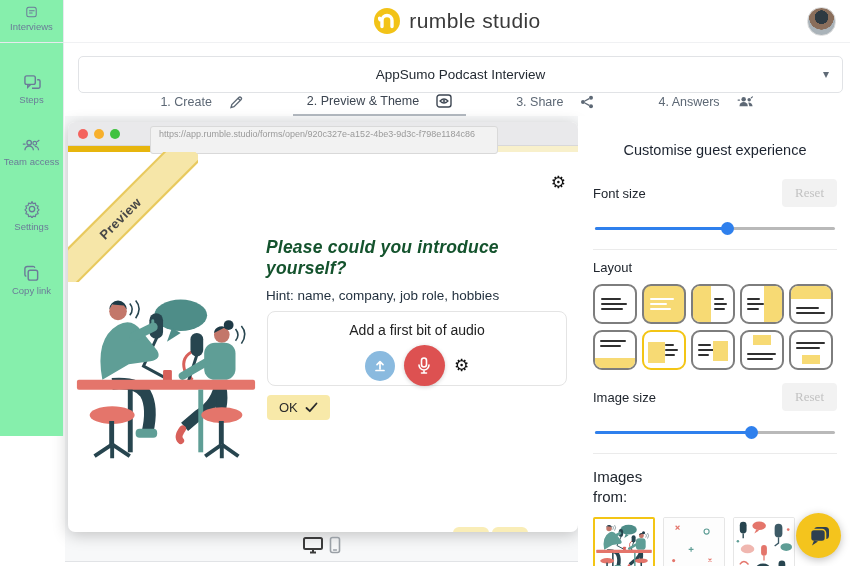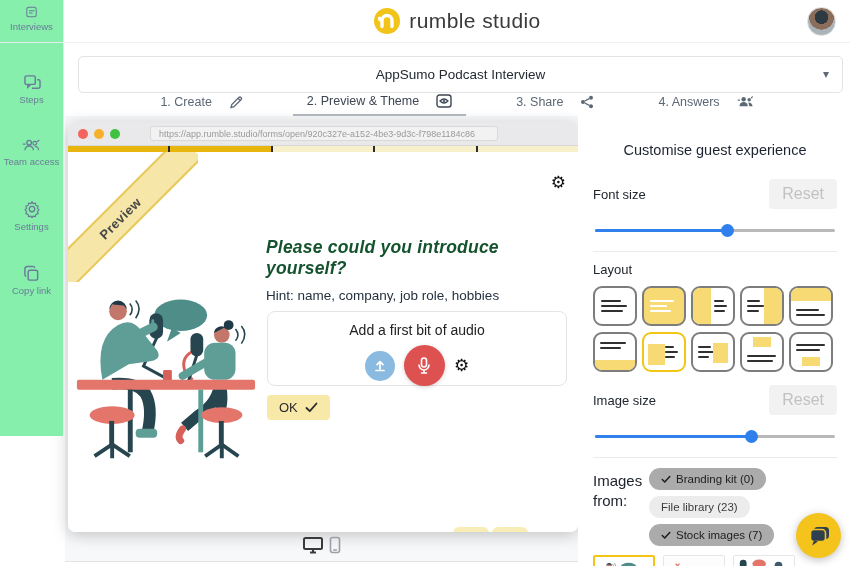--- a/index.html
+++ b/index.html
@@ -44,21 +44,21 @@
   .stage { position:absolute; left:65px; top:116px; width:513px; height:446px;
     background:#f7f8f9; border-bottom:1px solid #e1e3e6; }
 
   
   .pv-window { position:absolute; left:3px; top:6px; width:510px; height:410px;
     background:#fff; border-radius:7px; box-shadow:0 3px 16px rgba(0,0,0,.22); }
   .pv-chrome { height:24px; background:#e9e9eb; border-bottom:1px solid #d8d8da;
     border-radius:7px 7px 0 0; display:flex; align-items:center; padding:0 10px; }
   .dot { width:10px; height:10px; border-radius:50%; margin-right:6px; cursor:pointer; }
   .dot.red{background:#f4635e;} .dot.yellow{background:#f7b02c;} .dot.green{background:#3fc23f;}
-  .url-pill { position:absolute; left:82px; top:4px; width:348px; height:15px;
+  .url-pill { position:absolute; left:82px; top:4px; width:348px; height:28px;
     background:#f2f2f2; border:1px solid #d9d9d9; border-radius:3px;
     font-size:9px; color:#9a9a9a; line-height:14px; padding:0 8px;
     white-space:nowrap; overflow:hidden; cursor:text; }
   .pv-progress { display:flex; height:6px; width:100%; }
   .pseg { flex:1; background:#f8f0cb; }
   .pseg.fill { background:#e7b50d; }
   .pseg + .pseg { border-left:2px solid #2b2b2b; }
   .pv-body { position:relative; height:380px; border-radius:0 0 7px 7px; overflow:hidden; }
 
   .ribbon-wrap { position:absolute; left:0; top:0; width:130px; height:130px; overflow:hidden; }
@@ -98,21 +98,21 @@
     align-items:center; justify-content:center; gap:5px; }
   .dev-btn { background:none; border:none; cursor:pointer; display:flex; align-items:center; }
 
   
   .panel { position:absolute; left:578px; top:116px; width:272px; height:446px;
     background:#fff; padding:26px 13px 0 15px; }
   .panel-title { text-align:center; font-size:14.5px; color:#1d2430; }
   .ctl-row { display:flex; align-items:center; justify-content:space-between; margin-top:21px; }
   .ctl-label { font-size:13px; color:#20262e; }
   .reset-btn { background:#f2f2f2; color:#c2c2c2; border:none; border-radius:4px;
-    padding:6px 13px; font-size:16px; cursor:default; font-family:Liberation Sans, sans-serif; }
+    padding:6px 13px; font-size:13px; cursor:default; font-family:Liberation Serif, serif; }
   .slider { position:relative; height:14px; margin:14px 2px 0; cursor:pointer; }
   .sl-track { position:absolute; left:0; right:0; top:6px; height:3px; background:#b9b9b9; border-radius:2px; }
   .sl-fill { position:absolute; left:0; top:6px; height:3px; background:#2f80ed; border-radius:2px; }
   .sl-thumb { position:absolute; top:1px; width:13px; height:13px; margin-left:-6px;
     border-radius:50%; background:#2f80ed; }
   .divider { height:1px; background:#ebebeb; margin:14px 0 0; }
 
   .layout-label { font-size:13px; color:#20262e; margin-top:10px; }
   .layout-grid { display:grid; grid-template-columns:repeat(5,44px); gap:6px 5px; margin-top:9px; }
   .lcell { position:relative; width:44px; height:40px; border:2px solid #7d7d7d; border-radius:9px;
@@ -470,38 +470,20 @@
   </div>
   <div class="slider">
     <div class="sl-track"></div>
       <div class="sl-fill" style="width: 65%;"></div>
     <div class="sl-thumb" style="left: 65%;"></div>
   </div>
   <div class="divider"></div>
 
   <div class="imgfrom">
     <div class="imgfrom-label">Images from:</div>
-    <div class="chips">
-      <button class="chip chip-dark">
-        <svg class="chip-check" width="10" height="9" viewBox="0 0 12 10">
-            <path d="M1.5 5 L4.5 8 L10.5 1.5" fill="none" stroke="#1d1d1d" stroke-width="1.8" stroke-linecap="round"></path>
-          </svg>
-        <span class="chip-label">Branding kit (0)</span>
-      </button>
-      <button class="chip chip-light">
-
-        <span class="chip-label">File library (23)</span>
-      </button>
-      <button class="chip chip-dark">
-        <svg class="chip-check" width="10" height="9" viewBox="0 0 12 10">
-            <path d="M1.5 5 L4.5 8 L10.5 1.5" fill="none" stroke="#1d1d1d" stroke-width="1.8" stroke-linecap="round"></path>
-          </svg>
-        <span class="chip-label">Stock images (7)</span>
-      </button>
-    </div>
   </div>
 
   <div class="thumbs">
     <div class="thumb selected">
       <svg viewBox="0 0 190 180">
           <use href="#podcast-illo"></use>
         </svg>
     </div>
     <div class="thumb">
       <svg viewBox="0 0 62 62">

